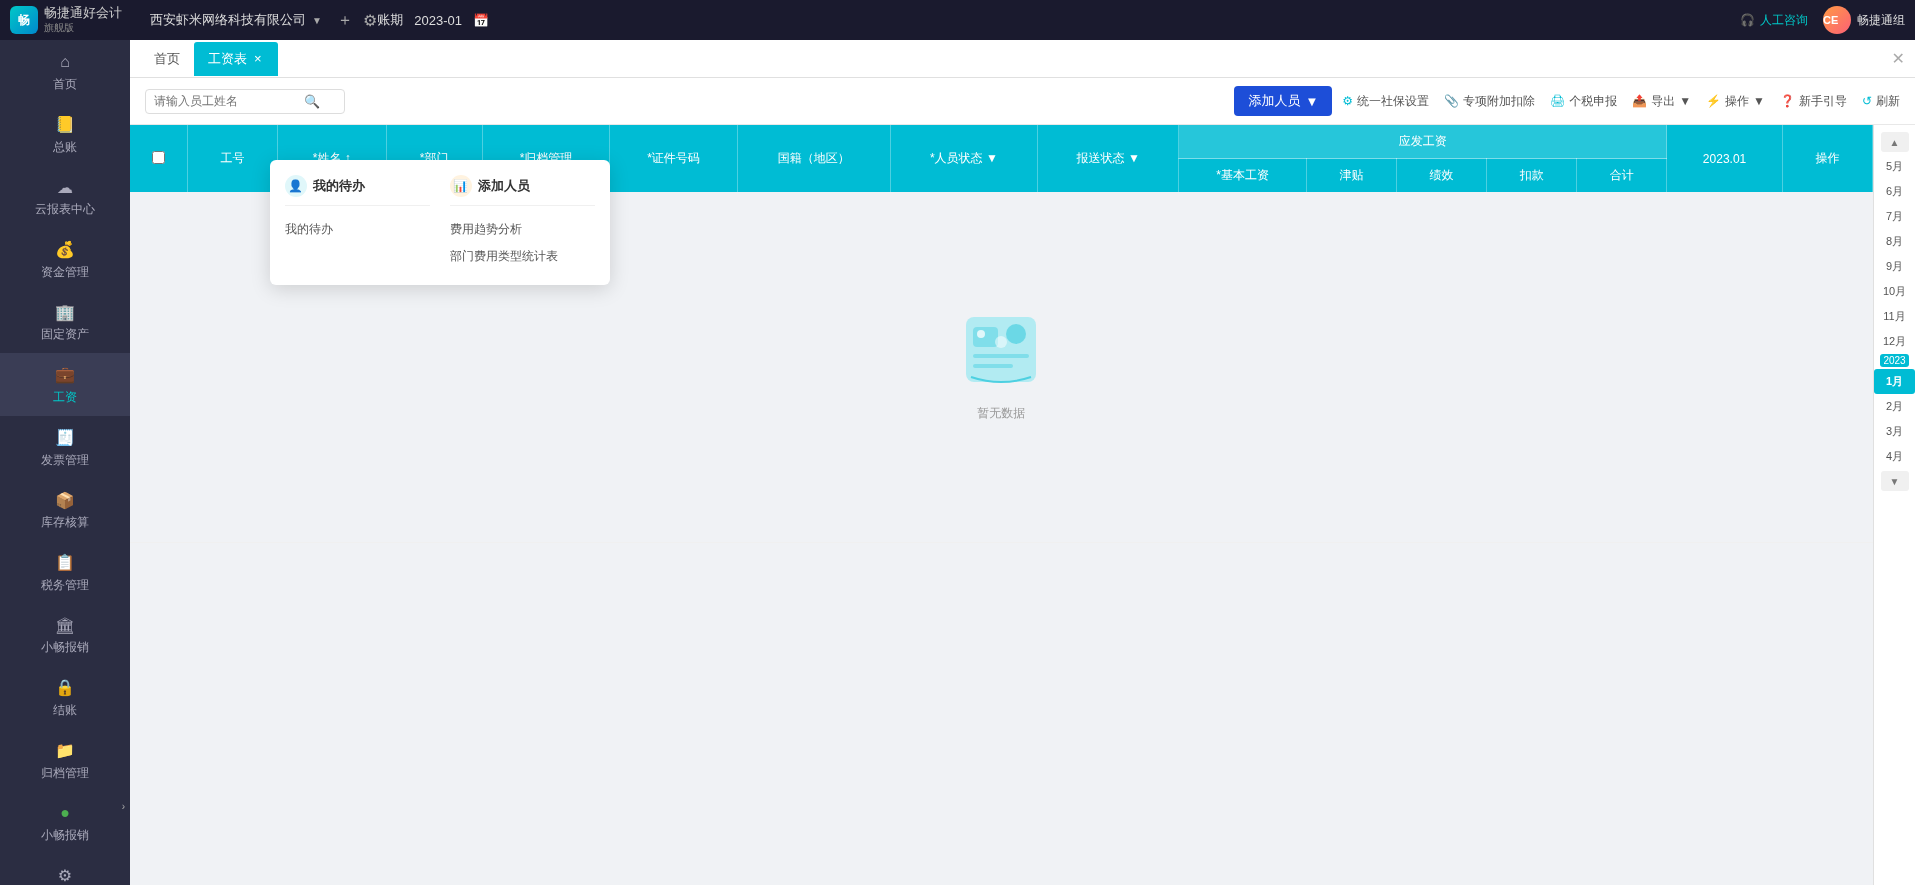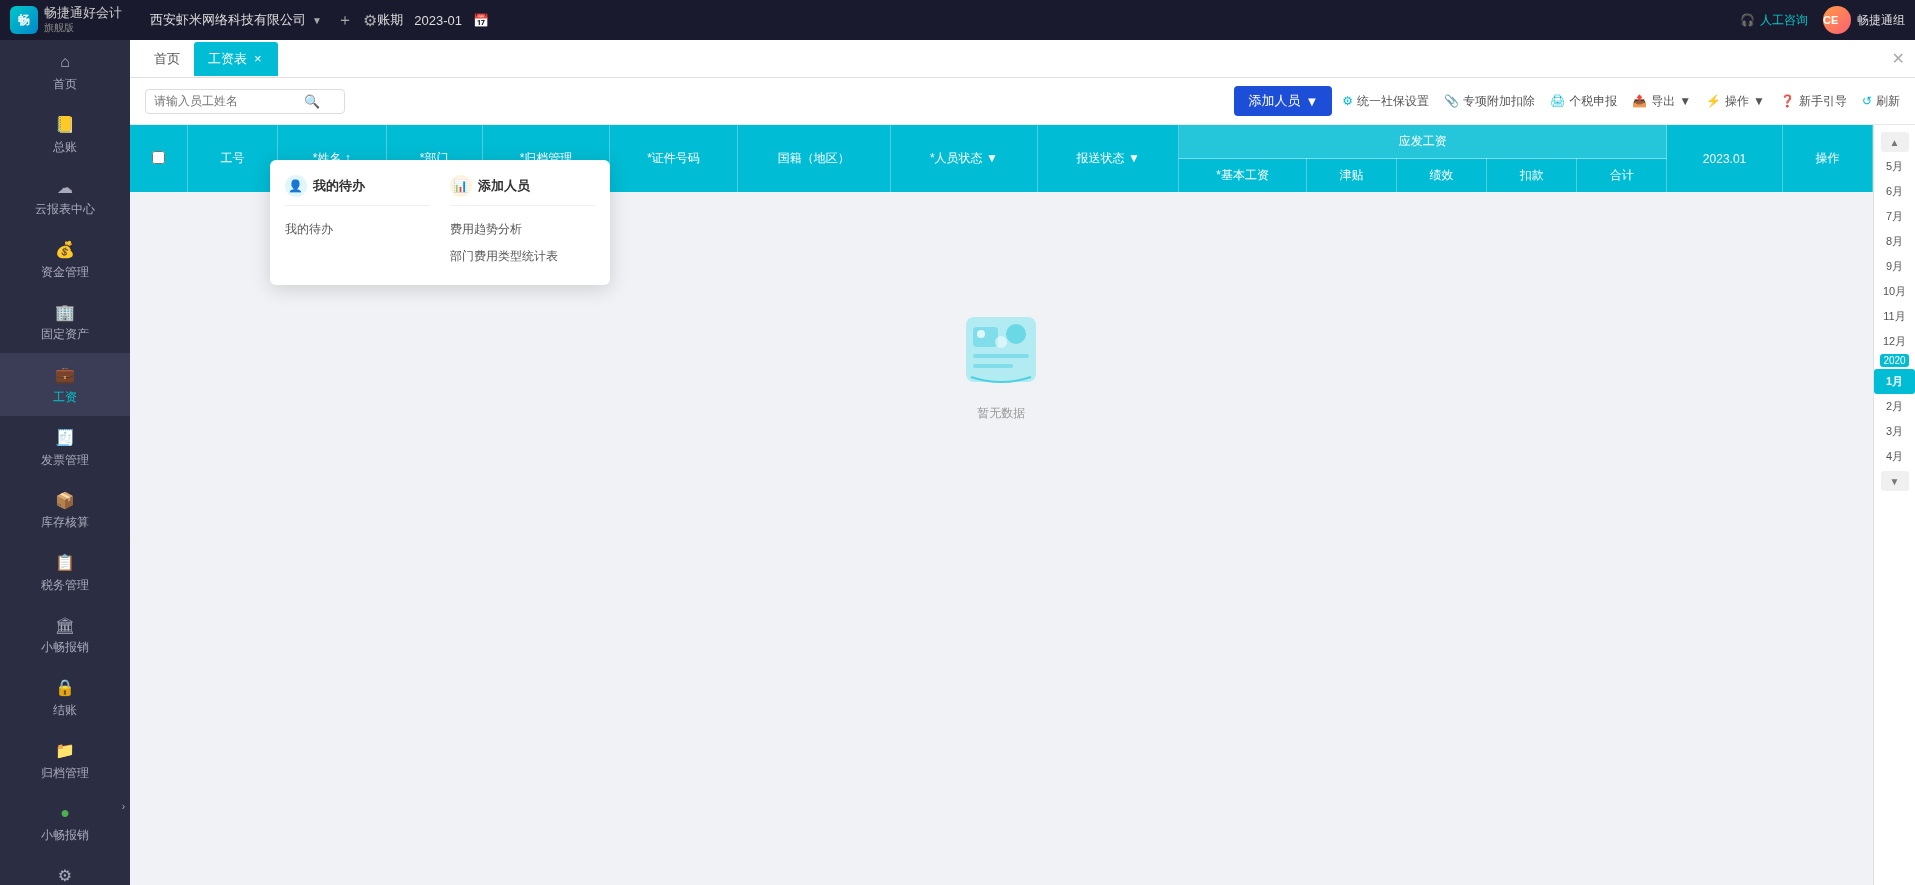--- a/index.html
+++ b/index.html
@@ -452,21 +452,21 @@
 
         <div class="month-item">5月</div>
         <div class="month-item">6月</div>
         <div class="month-item">7月</div>
         <div class="month-item">8月</div>
         <div class="month-item">9月</div>
         <div class="month-item">10月</div>
         <div class="month-item">11月</div>
         <div class="month-item">12月</div>
 
-        <div class="year-badge">2020</div>
+        <div class="year-badge">2023</div>
 
         <div class="month-item active">1月</div>
         <div class="month-item">2月</div>
         <div class="month-item">3月</div>
         <div class="month-item">4月</div>
 
         <button class="month-nav-btn">▼</button>
       </div>
     </div>
 

